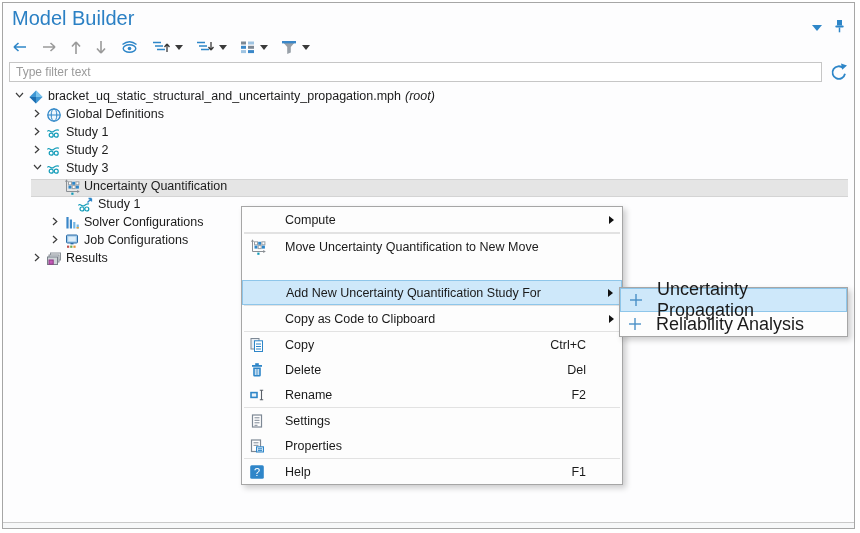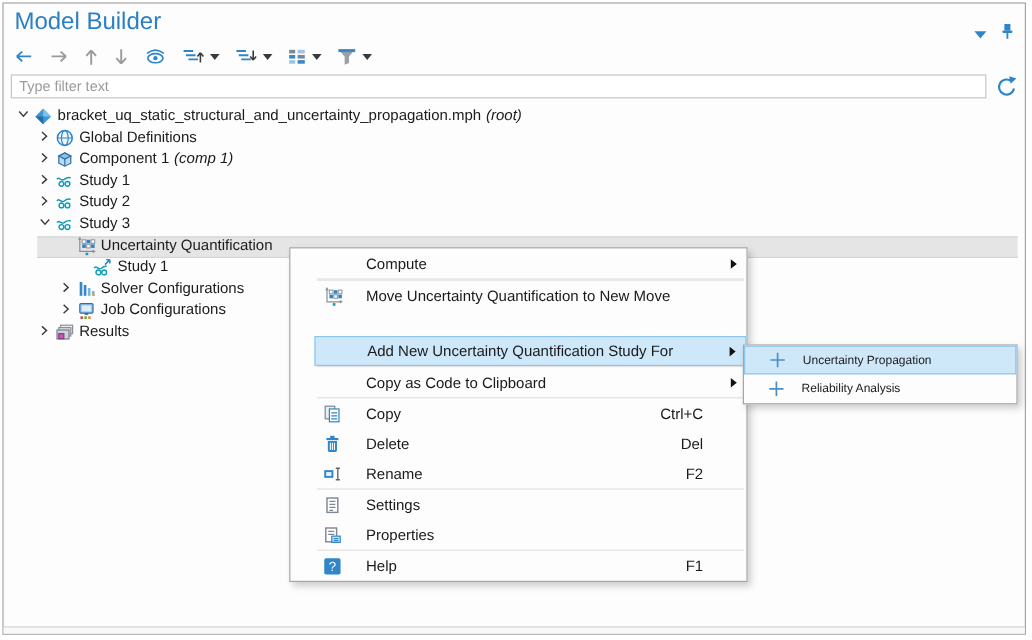--- a/index.html
+++ b/index.html
@@ -25,33 +25,33 @@
   .row{height:18px;display:flex;font-size:12.5px;color:#1b1b1b;position:relative;white-space:nowrap;}
   .row>*{position:relative;}
   .chev{width:16px;height:12px;display:flex;justify-content:center;align-items:center;flex:none;}
   .ic{width:17px;height:16px;flex:none;display:flex;align-items:center;justify-content:center;margin-right:4px;}
   .lvl0{padding-left:8px;}.lvl1{padding-left:26px;}.lvl2{padding-left:44px;}.lvl2b{padding-left:58px;}
   .suffix{font-style:italic;margin-left:4px;}
   .row.selected::before{content:"";position:absolute;left:28px;right:6px;top:0;bottom:0;
      background:#e5e5e5;border-top:1px solid #d4d4d4;border-bottom:1px solid #d4d4d4;box-sizing:border-box;}
   
   .menu{position:absolute;left:238px;top:203px;width:382px;background:#fdfdfd;
-        border:1px solid #a6a6a6;box-shadow:3px 3px 6px rgba(0,0,0,0.20);z-index:5;box-sizing:border-box;padding-left:20px;}
+        border:1px solid #a6a6a6;box-shadow:3px 3px 6px rgba(0,0,0,0.20);z-index:5;box-sizing:border-box;}
   .mi{height:25px;display:flex;align-items:center;padding:0 8px 0 7px;font-size:12.5px;color:#1a1a1a;box-sizing:border-box;}
   .mi-ic{width:26px;flex:none;display:flex;align-items:center;justify-content:flex-start;}
   .mi .lbl{margin-left:10px;}
   .mi .sc{margin-left:auto;}
   .mi .arr{width:16px;flex:none;margin-left:12px;display:flex;justify-content:flex-end;align-items:center;}
   .tri{width:0;height:0;border-top:4px solid transparent;border-bottom:4px solid transparent;border-left:5px solid #111;}
   .mi.hl{background:#cee8fa;border:1px solid #8ec6ea;margin-top:21px;}
   .sep{height:1px;background:#e2e2e2;margin:0 2px;}
   
   .submenu{position:absolute;left:616px;top:284px;width:229px;background:#fdfdfd;
            border:1px solid #a6a6a6;box-shadow:3px 3px 6px rgba(0,0,0,0.20);z-index:6;box-sizing:border-box;}
-  .smi{height:24px;display:flex;align-items:center;padding:0 20px;font-size:10px;color:#1a1a1a;box-sizing:border-box;}
+  .smi{height:24px;display:flex;align-items:center;padding:0 8px;font-size:18px;color:#1a1a1a;box-sizing:border-box;}
   .smi .mi-ic{width:20px;}
   .smi .lbl{margin-left:8px;}
   .smi.hl{background:#cee8fa;border:1px solid #8ec6ea;}
   
   .bottom-divider{position:absolute;left:0;right:0;top:519px;height:1px;background:#c9c9c9;}
   .bottom-strip{position:absolute;left:0;right:0;top:520px;bottom:0;background:#f7f8f9;}
 </style>
 </head>
 <body>
 
@@ -176,36 +176,20 @@
       <span class="ic">
           <svg width="16" height="16" viewBox="0 0 16 16">
             <circle cx="8" cy="8" r="6.2" fill="#eef6fc" stroke="#2e86c8" stroke-width="1.3"></circle>
             <ellipse cx="8" cy="8" rx="2.8" ry="6.2" fill="none" stroke="#2e86c8" stroke-width="1"></ellipse>
             <line x1="1.8" y1="8" x2="14.2" y2="8" stroke="#2e86c8" stroke-width="1"></line>
           </svg>
         </span>
       <span>Global Definitions</span>
     </div>
 
-    <div class="row lvl1">
-      <span class="chev">
-          <svg width="8" height="9" viewBox="0 0 8 9">
-            <polyline points="2,1 5.8,4.5 2,8" fill="none" stroke="#3c3c3c" stroke-width="1.2"></polyline>
-          </svg>
-        </span>
-      <span class="ic">
-          <svg width="16" height="16" viewBox="0 0 16 16">
-            <polygon points="3,5 8,2.5 13,5 13,11 8,13.5 3,11" fill="#bcd9f0" stroke="#2d6da8" stroke-width="1"></polygon>
-            <polygon points="3,5 8,7.5 13,5 8,2.5" fill="#8fc0e8" stroke="#2d6da8" stroke-width="1"></polygon>
-            <line x1="8" y1="7.5" x2="8" y2="13.5" stroke="#2d6da8" stroke-width="1"></line>
-          </svg>
-        </span>
-      <span>Component 1</span>
-      <span class="suffix">(comp 1)</span>
-    </div>
 
     <div class="row lvl1">
       <span class="chev">
           <svg width="8" height="9" viewBox="0 0 8 9">
             <polyline points="2,1 5.8,4.5 2,8" fill="none" stroke="#3c3c3c" stroke-width="1.2"></polyline>
           </svg>
         </span>
       <span class="ic">
           <svg width="16" height="16" viewBox="0 0 16 16">
             <path d="M1.5,6.5 C3,3.5 5,8.5 7.5,6.5 9,5.2 11,4.4 13,5.2" fill="none" stroke="#0f9bb8" stroke-width="1.2"></path>

